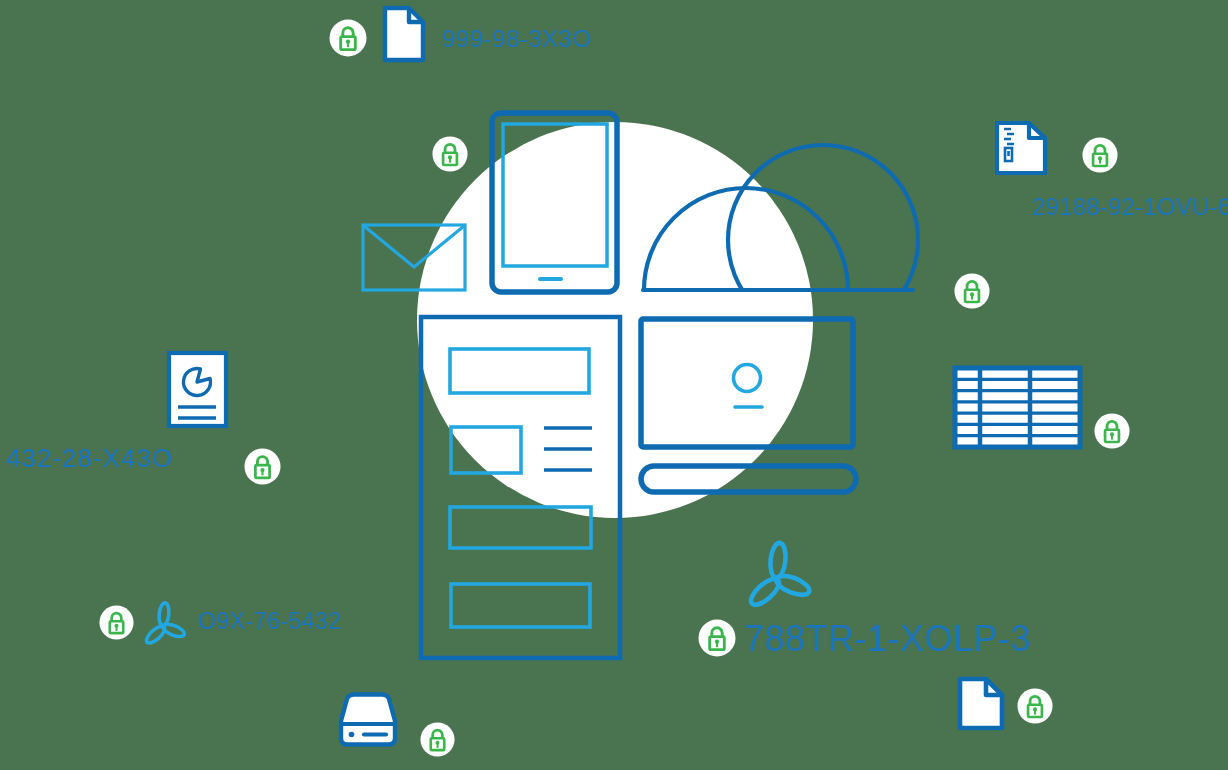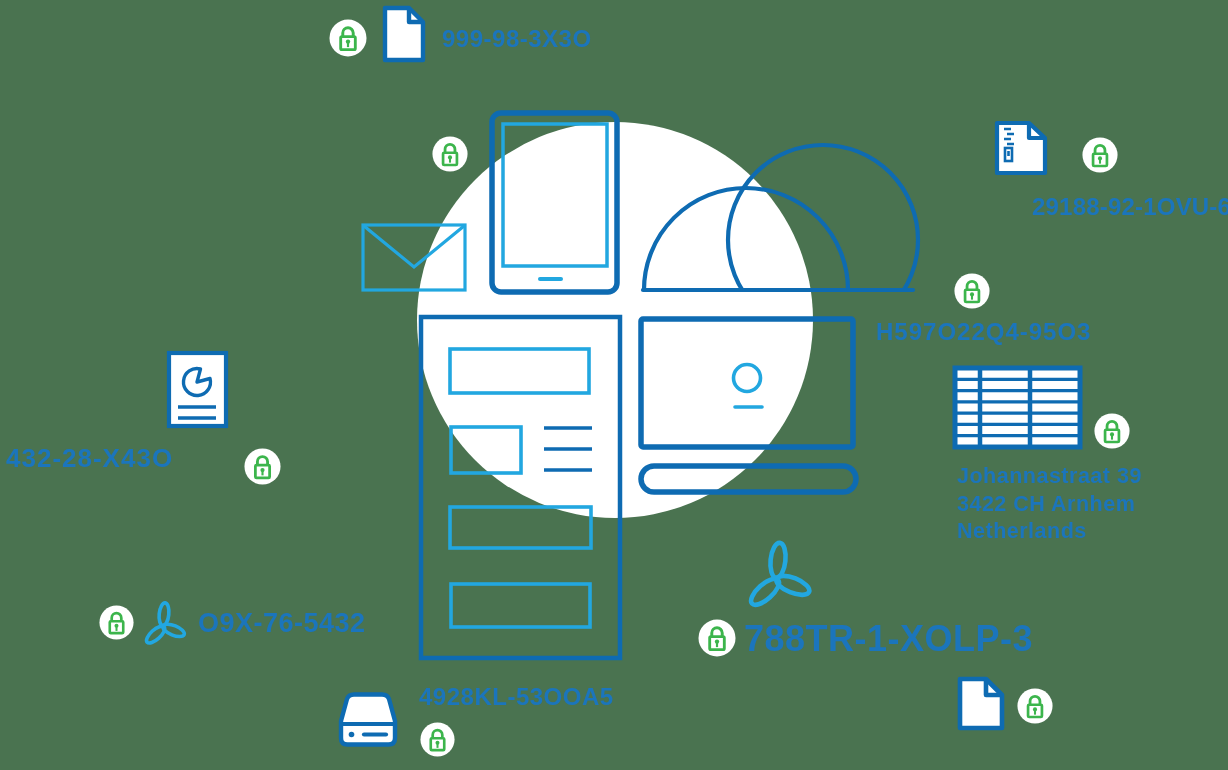--- a/index.html
+++ b/index.html
@@ -4,21 +4,21 @@
 <style>
   :root{
     --c-bg:#4a7350; --c-circle:#ffffff; --c-dark:#0e6bb2;
     --c-cyan:#22a7e0; --c-label:#1b75bc; --c-green:#3cb54c;
   }
   *{margin:0;padding:0;box-sizing:border-box}
   html,body{width:1228px;height:770px}
   body{font-family:"Liberation Sans",sans-serif;background:#ffffff}
   #stage{position:relative;width:1228px;height:770px;background:var(--c-bg);overflow:hidden}
   .abs{position:absolute}
-  .lbl{position:absolute;font-weight:700;color:var(--c-label);letter-spacing:.5px;line-height:1.15;white-space:nowrap}
+  .lbl{position:absolute;font-weight:400;color:var(--c-label);letter-spacing:.5px;line-height:1.15;white-space:nowrap}
   .stroke-dark{stroke:var(--c-dark);fill:none}
   .stroke-cyan{stroke:var(--c-cyan);fill:none}
   .white-dark{fill:#ffffff;stroke:var(--c-dark)}
   .fill-dark{fill:var(--c-dark);stroke:none}
   .lock-slot svg{display:block;width:100%;height:100%}
   .lock-shackle{stroke:var(--c-green);fill:none}
   .lock-body{stroke:var(--c-green);fill:none}
   .lock-key{fill:var(--c-green)}
   .bg-circle{position:absolute;border-radius:50%;background:var(--c-circle)}
 </style>
@@ -96,41 +96,35 @@
   </svg>
   <div class="abs lock-slot" style="left:954px;top:273px;width:36px;height:36px">
   <svg viewBox="0 0 40 40">
     <circle cx="20" cy="20" r="19.5" fill="#ffffff"></circle>
     <path class="lock-shackle" stroke-width="3.1" d="M14.5,19.5 V14.8 a5.5,5.5 0 0 1 11,0 V19.5"></path>
     <rect class="lock-body" stroke-width="3" x="12.3" y="18.6" width="15.4" height="13.6" rx="1.2"></rect>
     <circle class="lock-key" cx="20" cy="23.8" r="2.3"></circle>
     <rect class="lock-key" x="18.85" y="25" width="2.3" height="4.6"></rect>
   </svg>
 </div>
-  <div class="lbl" style="left:876px;top:318px;font-size:24px;letter-spacing:1px">H597O22Q4-95O3</div>
 
   <svg class="abs" style="left:951px;top:364px" width="133" height="87" viewBox="0 0 133 87">
     <rect class="white-dark" stroke-width="5" x="4" y="4" width="125" height="79"></rect>
     <path class="stroke-dark" stroke-width="4.5" d="M29,4 V83 M79,4 V83"></path>
     <path class="stroke-dark" stroke-width="3.2" d="M4,15.3 H129 M4,26.6 H129 M4,37.9 H129 M4,49.1 H129 M4,60.4 H129 M4,71.7 H129"></path>
   </svg>
   <div class="abs lock-slot" style="left:1094px;top:413px;width:36px;height:36px">
   <svg viewBox="0 0 40 40">
     <circle cx="20" cy="20" r="19.5" fill="#ffffff"></circle>
     <path class="lock-shackle" stroke-width="3.1" d="M14.5,19.5 V14.8 a5.5,5.5 0 0 1 11,0 V19.5"></path>
     <rect class="lock-body" stroke-width="3" x="12.3" y="18.6" width="15.4" height="13.6" rx="1.2"></rect>
     <circle class="lock-key" cx="20" cy="23.8" r="2.3"></circle>
     <rect class="lock-key" x="18.85" y="25" width="2.3" height="4.6"></rect>
   </svg>
 </div>
-  <div class="lbl" style="left:957px;top:463px;font-size:21.5px;line-height:27.5px">
-    <div>Johannastraat 39</div>
-    <div>3422 CH Arnhem</div>
-    <div>Netherlands</div>
-  </div>
 
   <svg class="abs" style="left:164px;top:348px" width="66" height="82" viewBox="0 0 66 82">
     <rect class="white-dark" stroke-width="4.2" x="5" y="5" width="57" height="73"></rect>
     <path class="stroke-dark" stroke-width="3.4" stroke-linejoin="round" d="M36.5,21 A13.5,13.5 0 1 0 46,30.5 L33,34 Z"></path>
     <path class="stroke-dark" stroke-width="3.6" d="M14,59 H52 M14,70 H52"></path>
   </svg>
   <div class="lbl" style="left:6px;top:444px;font-size:26px;letter-spacing:1px">432-28-X43O</div>
   <div class="abs lock-slot" style="left:244px;top:448px;width:37px;height:37px">
   <svg viewBox="0 0 40 40">
     <circle cx="20" cy="20" r="19.5" fill="#ffffff"></circle>
@@ -180,29 +174,28 @@
     <rect class="lock-body" stroke-width="3" x="12.3" y="18.6" width="15.4" height="13.6" rx="1.2"></rect>
     <circle class="lock-key" cx="20" cy="23.8" r="2.3"></circle>
     <rect class="lock-key" x="18.85" y="25" width="2.3" height="4.6"></rect>
   </svg>
 </div>
   <svg class="abs" style="left:140px;top:600px" width="48" height="50" viewBox="0 0 80 80">
     <ellipse class="stroke-cyan" stroke-width="6" cx="40" cy="22" rx="8" ry="19" transform="rotate(6 40 22)"></ellipse>
     <ellipse class="stroke-cyan" stroke-width="6" cx="26" cy="56" rx="8" ry="19" transform="rotate(48 26 56)"></ellipse>
     <ellipse class="stroke-cyan" stroke-width="6" cx="56" cy="49" rx="8" ry="19" transform="rotate(112 56 49)"></ellipse>
   </svg>
-  <div class="lbl" style="left:198px;top:608px;font-size:27px">O9X-76-5432</div>
+  <div class="lbl" style="left:198px;top:608px;font-size:23px">O9X-76-5432</div>
 
   <svg class="abs" style="left:333px;top:688px" width="70" height="62" viewBox="0 0 70 62">
     <path class="white-dark" stroke-width="4.4" stroke-linejoin="round" d="M8,33 L14,11 Q15.5,6.5 21,6.5 L49,6.5 Q54.5,6.5 56,11 L62,33 L62,50 Q62,56.5 55.5,56.5 L14.5,56.5 Q8,56.5 8,50 Z"></path>
     <path class="stroke-dark" stroke-width="4" d="M8,36 H62"></path>
     <circle class="fill-dark" cx="18.5" cy="46.5" r="2.8"></circle>
     <path class="stroke-dark" stroke-width="4.2" stroke-linecap="round" d="M31,46.5 H53"></path>
   </svg>
-  <div class="lbl" style="left:419px;top:683px;font-size:24px">4928KL-53OOA5</div>
   <div class="abs lock-slot" style="left:420px;top:722px;width:35px;height:35px">
   <svg viewBox="0 0 40 40">
     <circle cx="20" cy="20" r="19.5" fill="#ffffff"></circle>
     <path class="lock-shackle" stroke-width="3.1" d="M14.5,19.5 V14.8 a5.5,5.5 0 0 1 11,0 V19.5"></path>
     <rect class="lock-body" stroke-width="3" x="12.3" y="18.6" width="15.4" height="13.6" rx="1.2"></rect>
     <circle class="lock-key" cx="20" cy="23.8" r="2.3"></circle>
     <rect class="lock-key" x="18.85" y="25" width="2.3" height="4.6"></rect>
   </svg>
 </div>
 

